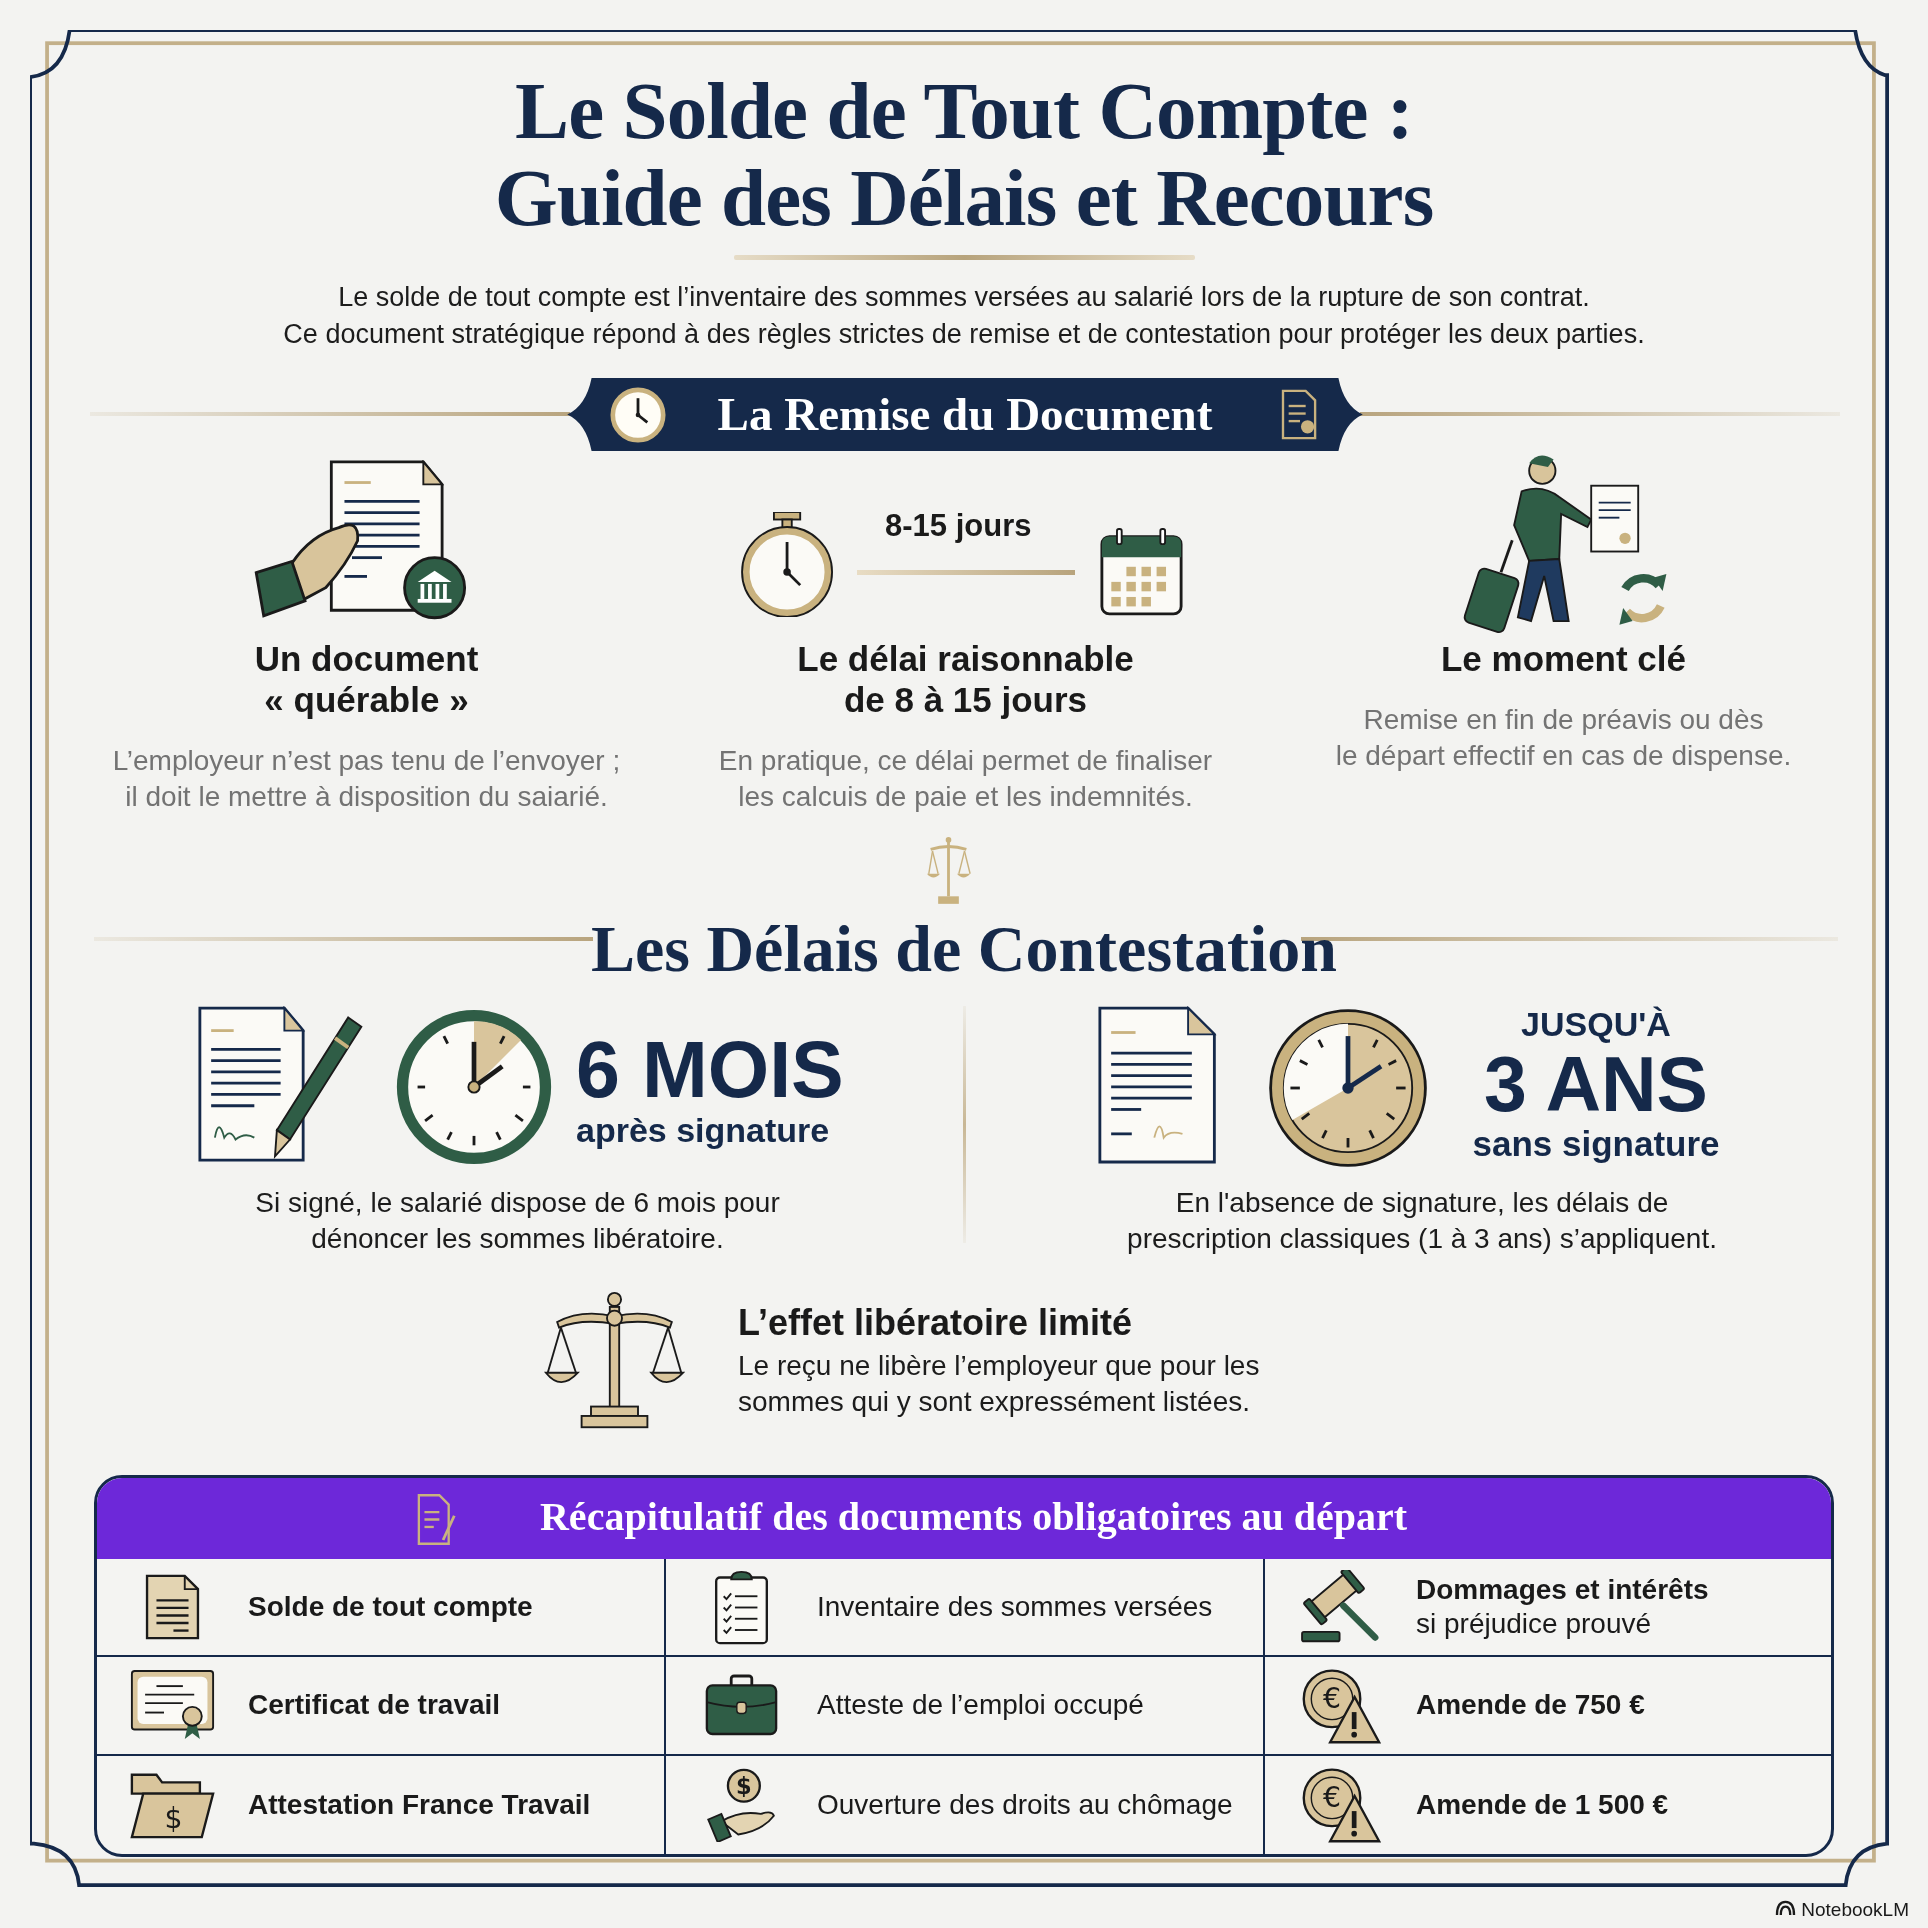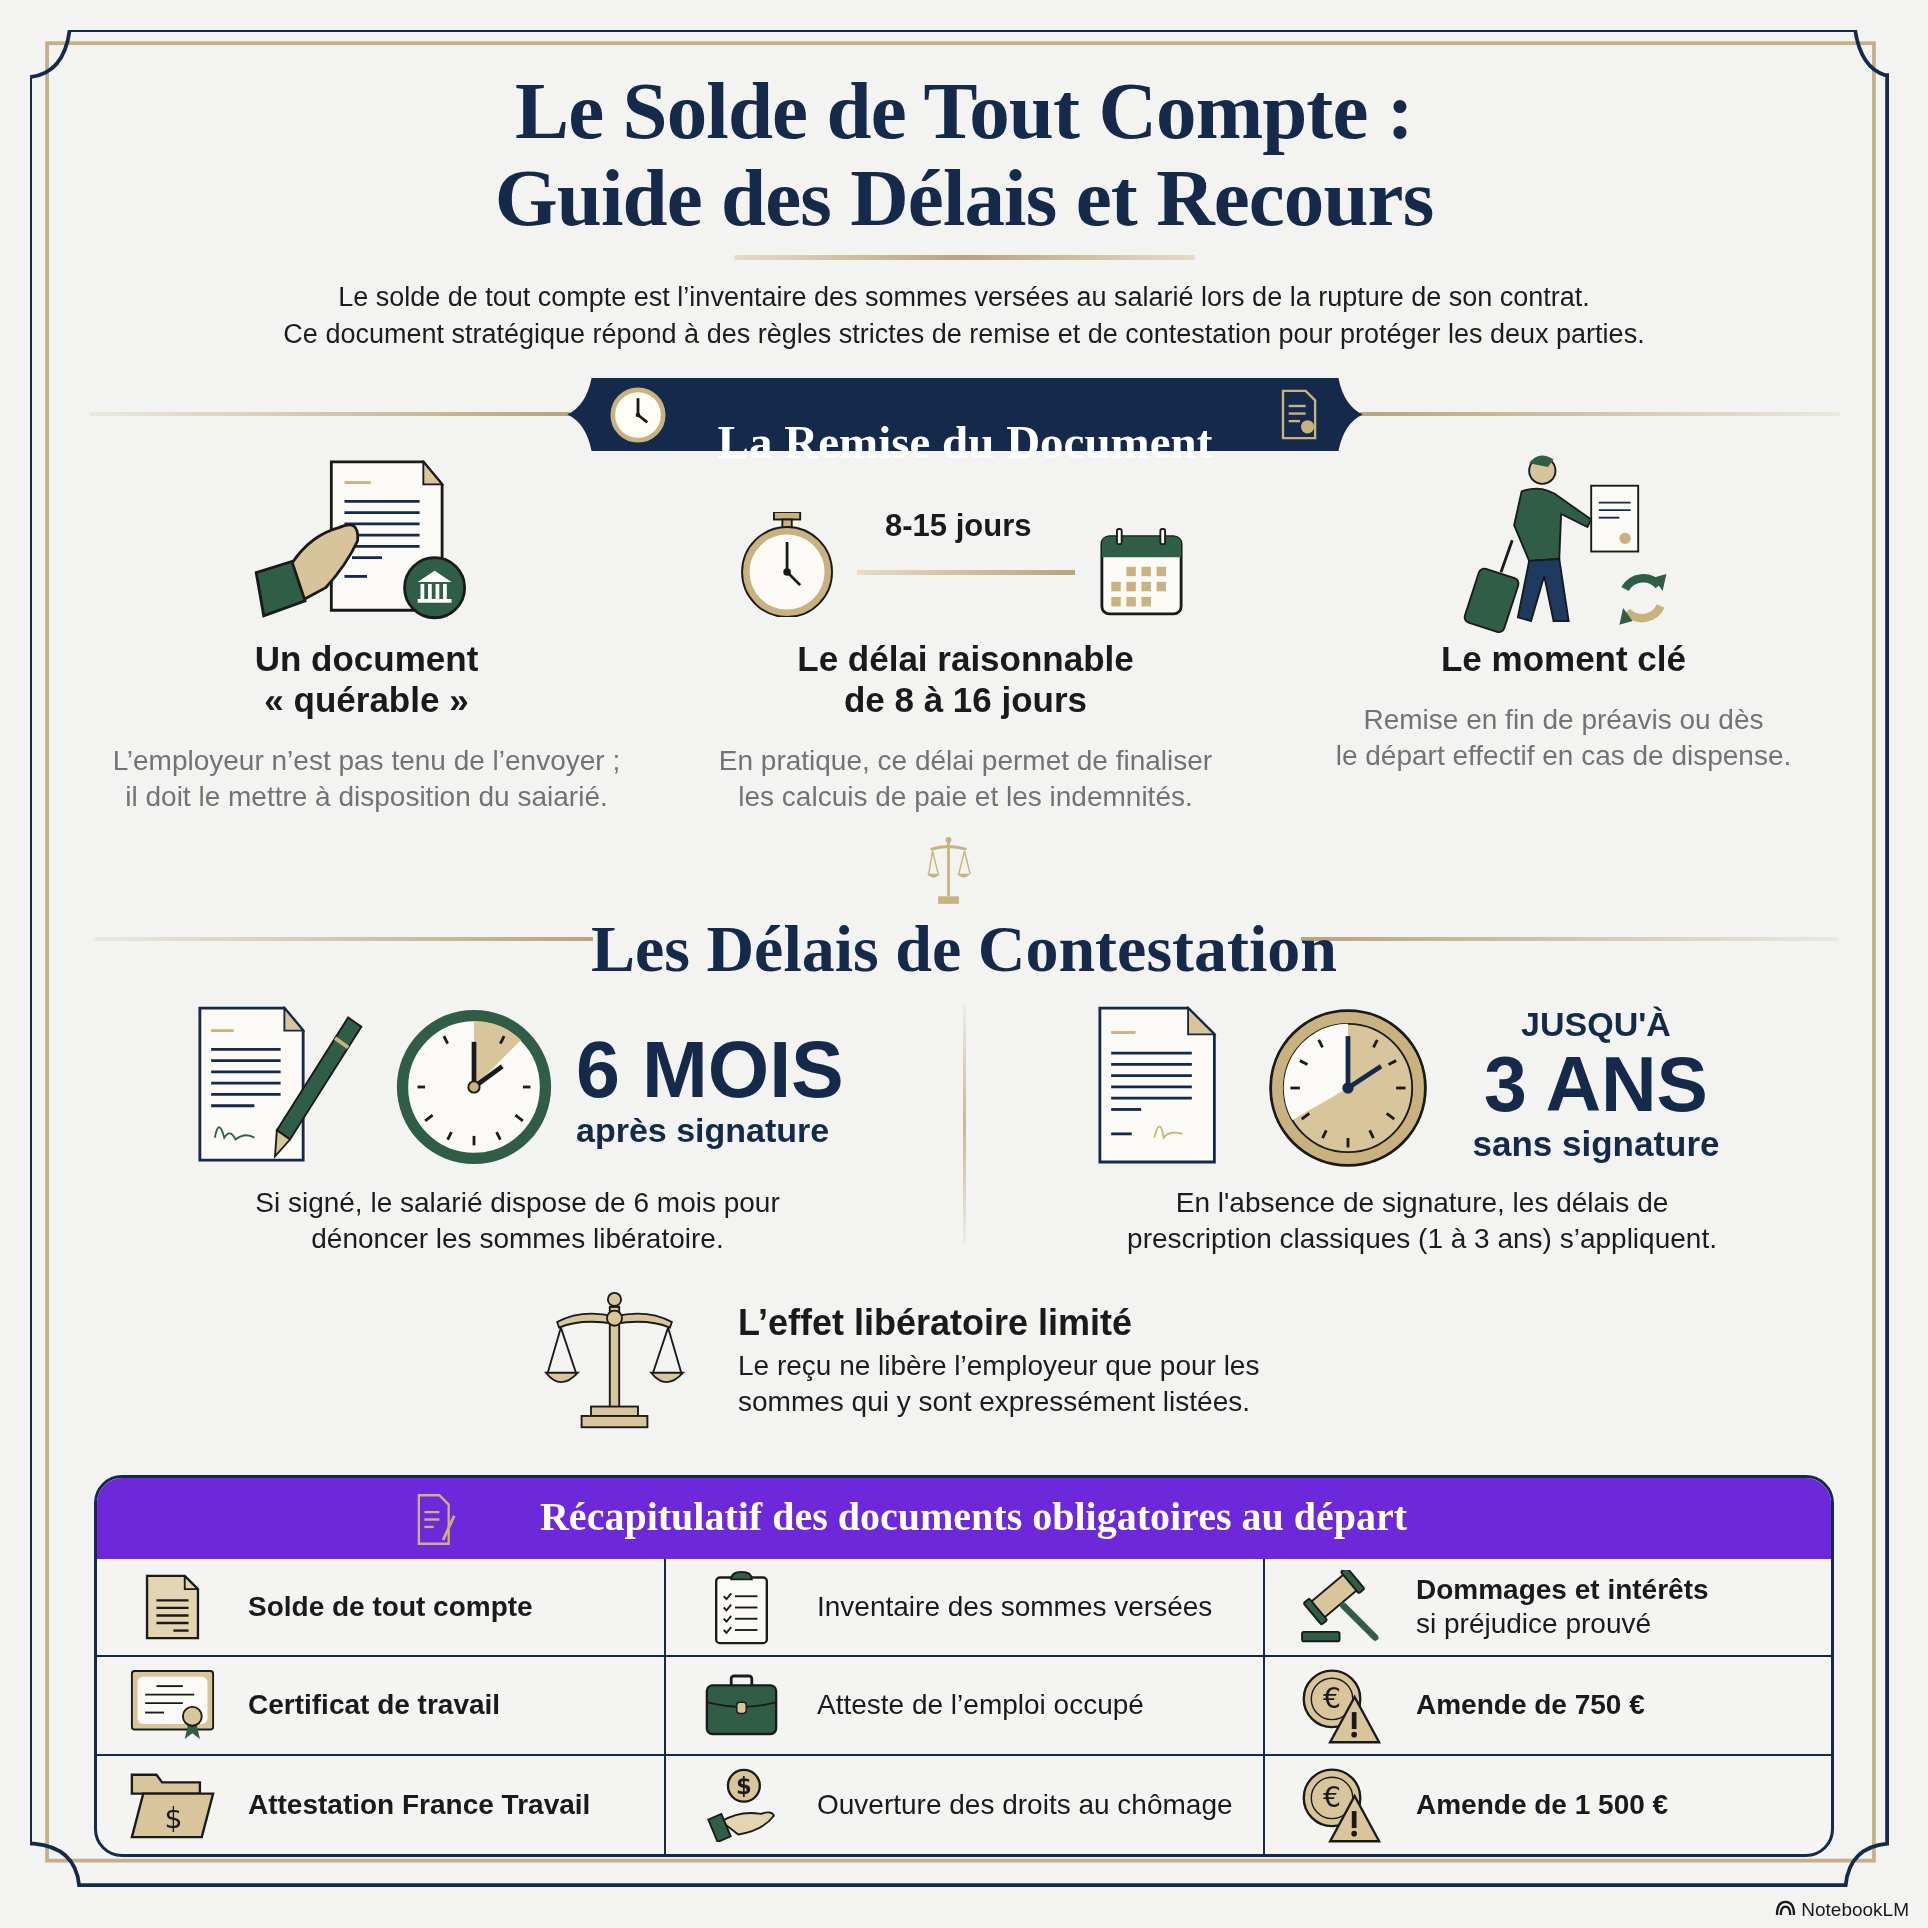--- a/index.html
+++ b/index.html
@@ -13,21 +13,21 @@
   
   .title { position: absolute; left: 0; right: 0; top: 68px; text-align: center; font-family: "Liberation Serif", "DejaVu Serif", serif; font-weight: 700; color: #15294a; font-size: 81px; line-height: 87px; letter-spacing: -0.9px; }
   .title-underline { position: absolute; left: 734px; top: 255px; width: 461px; height: 4.7px; background: linear-gradient(90deg, #e6dcc7, #b7a37c, #e6dcc7); border-radius: 1.9px; }
   .intro { position: absolute; left: 0; right: 0; top: 279px; text-align: center; font-size: 27px; line-height: 37px; color: #1c1c1c; }
 
   
   .rule-line { position: absolute; height: 3.8px; background: linear-gradient(90deg, rgba(190,170,130,0.15), #b8a47e); }
   .rule-line.rev { background: linear-gradient(90deg, #b8a47e, rgba(190,170,130,0.15)); }
   .banner { position: absolute; left: 565px; top: 378px; width: 800px; height: 73px; }
   .banner svg { position: absolute; left: 0; top: 0; }
-  .banner-title { position: absolute; left: 0; right: 0; top: 11.3px; text-align: center; font-family: "Liberation Serif", "DejaVu Serif", serif; font-weight: 700; font-size: 47px; color: #ffffff; line-height: 51px; margin-top: 28px; }
+  .banner-title { position: absolute; left: 0; right: 0; top: 11.3px; text-align: center; font-family: "Liberation Serif", "DejaVu Serif", serif; font-weight: 700; font-size: 47px; color: #ffffff; line-height: 51px; }
   .banner-clock { position: absolute; left: 45px; top: 8.5px; }
   .banner-doc { position: absolute; left: 716px; top: 11.3px; }
 
   
   .col { position: absolute; text-align: center; }
   .col-title { font-weight: 700; font-size: 35px; line-height: 41px; color: #1a1a1a; }
   .col-desc { font-size: 28px; line-height: 36px; color: #737373; margin-top: 23px; }
   .days-label { position: absolute; left: 885px; top: 508px; font-weight: 700; font-size: 31px; color: #1a1a1a; }
   .days-line { position: absolute; left: 857px; top: 570px; width: 218px; height: 4.7px; background: linear-gradient(90deg, #e8dcc4, #b7a37c); }
 
@@ -166,21 +166,21 @@
         <rect x="44" y="58" width="10" height="10"></rect>
         <rect x="60" y="58" width="10" height="10"></rect>
       <rect x="12" y="74" width="10" height="10"></rect>
         <rect x="28" y="74" width="10" height="10"></rect>
         <rect x="44" y="74" width="10" height="10"></rect>
     </g>
   </svg>
 </div>
 <div class="col" style="left:669px; top:638px; width:593px;">
   <div class="col-title">Le délai raisonnable</div>
-  <div class="col-title">de 8 à 16 jours</div>
+  <div class="col-title">de 8 à 15 jours</div>
   <div class="col-desc">
     <div>En pratique, ce délai permet de finaliser</div>
     <div>les calcuis de paie et les indemnités.</div>
   </div>
 </div>
 
 <div class="col" style="left:1450px; top:450px; width:226px; height:188px;">
   <svg width="226" height="188" viewBox="0 0 240 200">
     <circle cx="98" cy="22" r="14" fill="#d8c49b" stroke="#1a1a1a" stroke-width="2"></circle>
     <path d="M84 14 Q94 0 110 10 L104 18 Z" fill="#2f5d46"></path>

